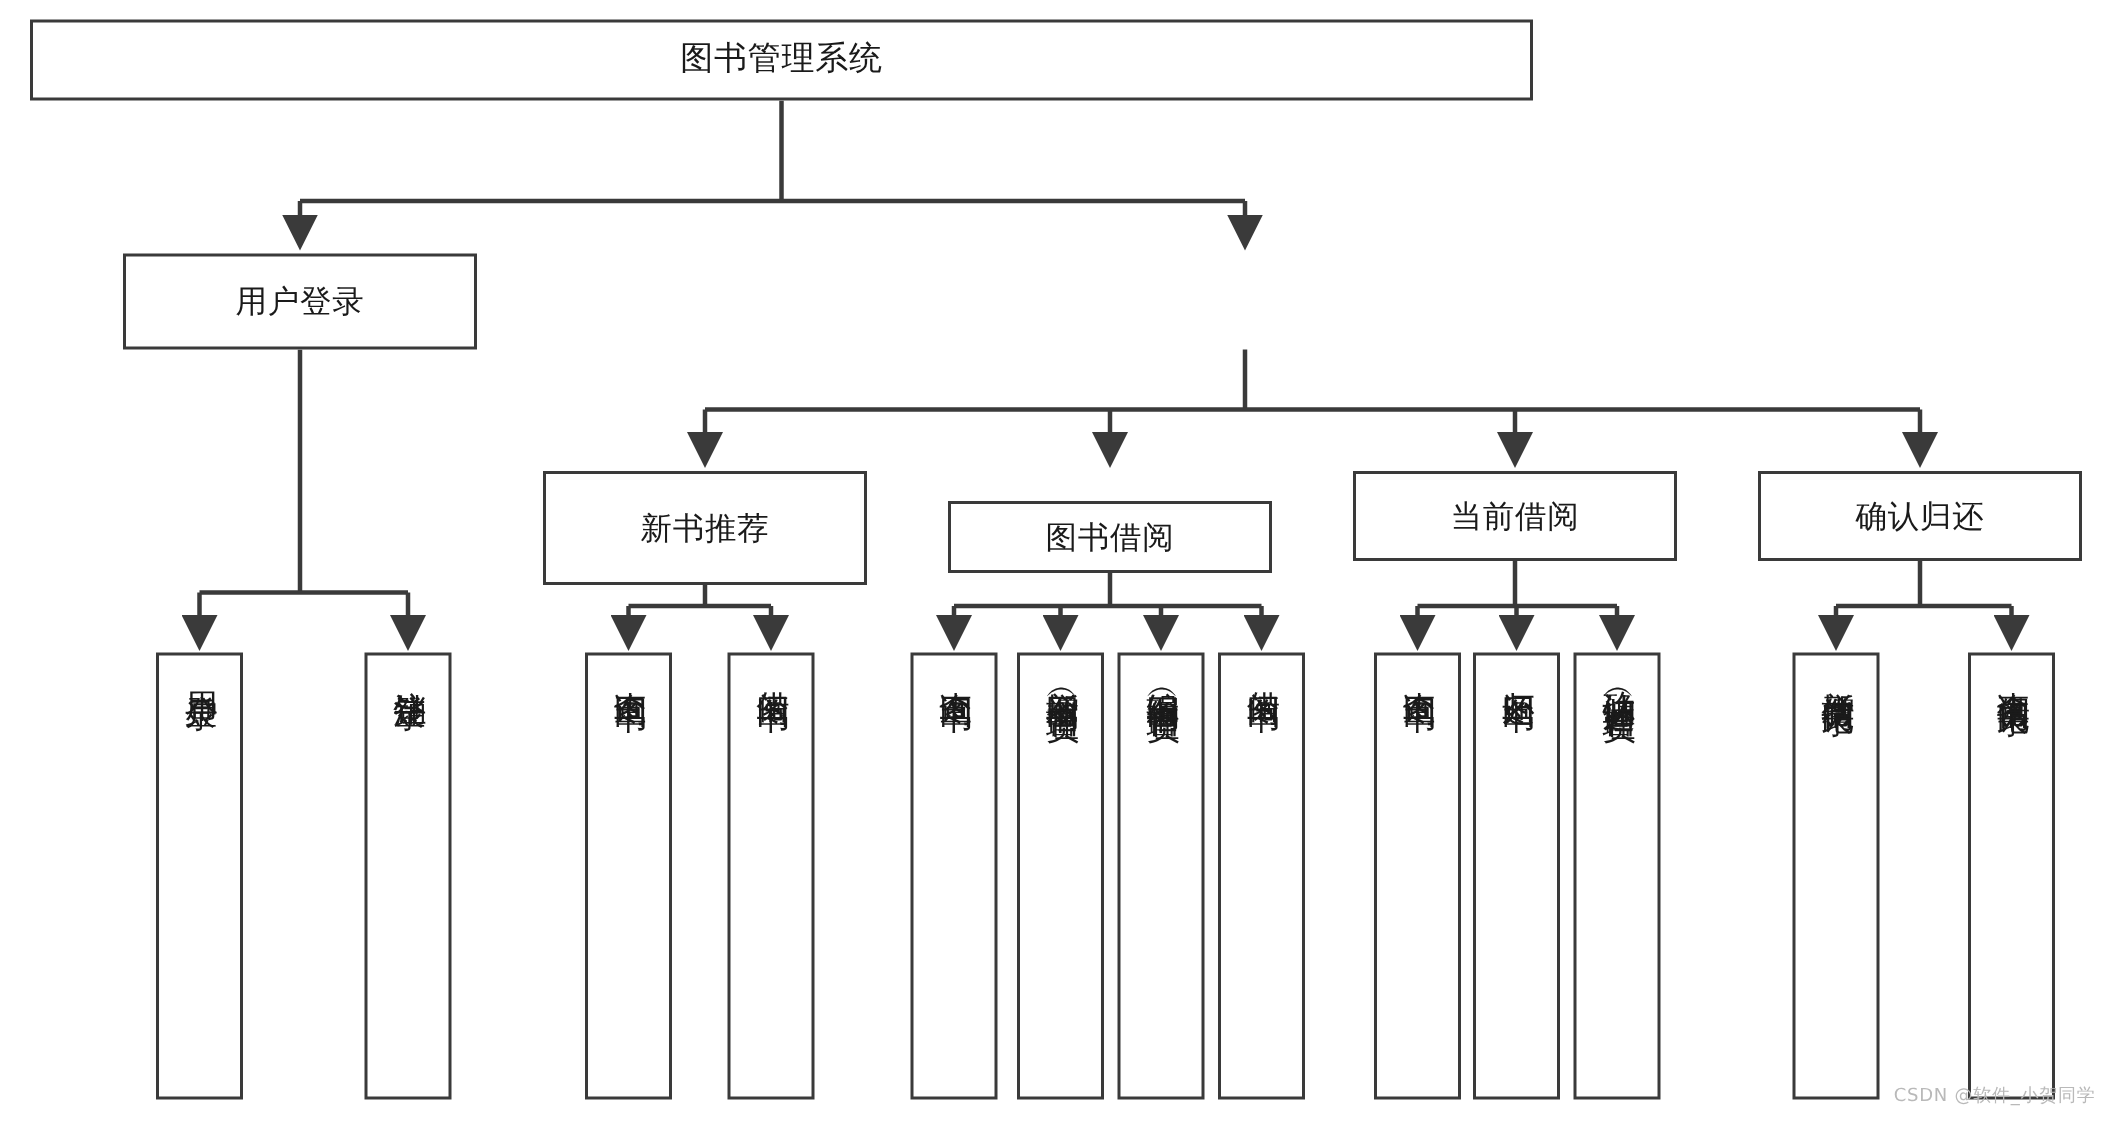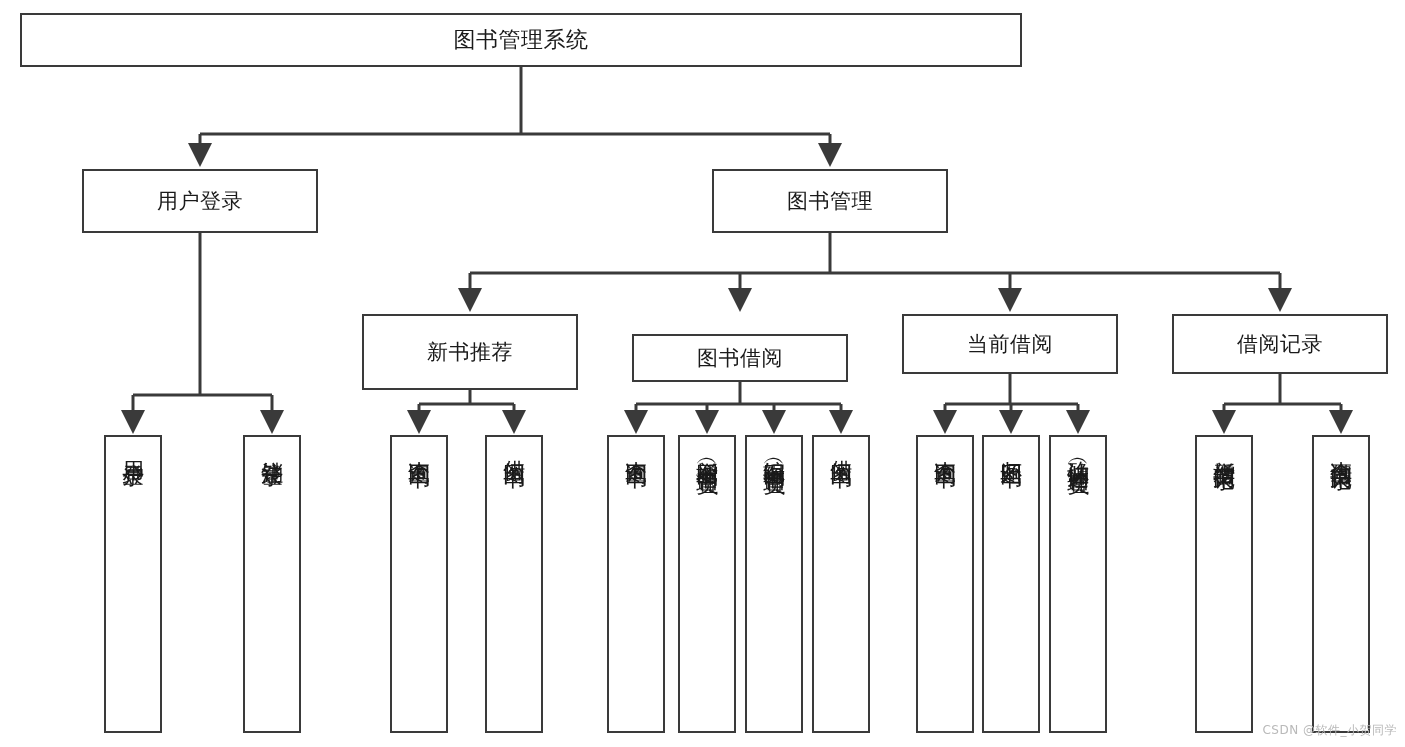--- a/index.html
+++ b/index.html
@@ -129,35 +129,32 @@
     </g>
   </svg>
 
   <div class="node h root" style="left:20px; top:13px; width:1002px; height:54px;">
     <span class="label">图书管理系统</span>
   </div>
 
   <div class="node h" style="left:82px; top:169px; width:236px; height:64px;">
     <span class="label">用户登录</span>
   </div>
-  <div class="node h" style="left:712px; top:169px; width:236px; height:64px;">
-    <span class="label">图书管理</span>
-  </div>
 
   <div class="node h" style="left:362px; top:314px; width:216px; height:76px;">
     <span class="label">新书推荐</span>
   </div>
   <div class="node h" style="left:632px; top:314px; width:216px; height:48px;margin-top:20px;">
     <span class="label">图书借阅</span>
   </div>
   <div class="node h" style="left:902px; top:314px; width:216px; height:60px;">
     <span class="label">当前借阅</span>
   </div>
   <div class="node h" style="left:1172px; top:314px; width:216px; height:60px;">
-    <span class="label">借阅记录</span>
+    <span class="label">确认归还</span>
   </div>
 
   <div class="node v" style="left:104px; top:435px; width:58px; height:298px;">
     <span class="label">用户登录</span>
   </div>
   <div class="node v" style="left:243px; top:435px; width:58px; height:298px;">
     <span class="label">注销登录</span>
   </div>
 
   <div class="node v" style="left:390px; top:435px; width:58px; height:298px;">

